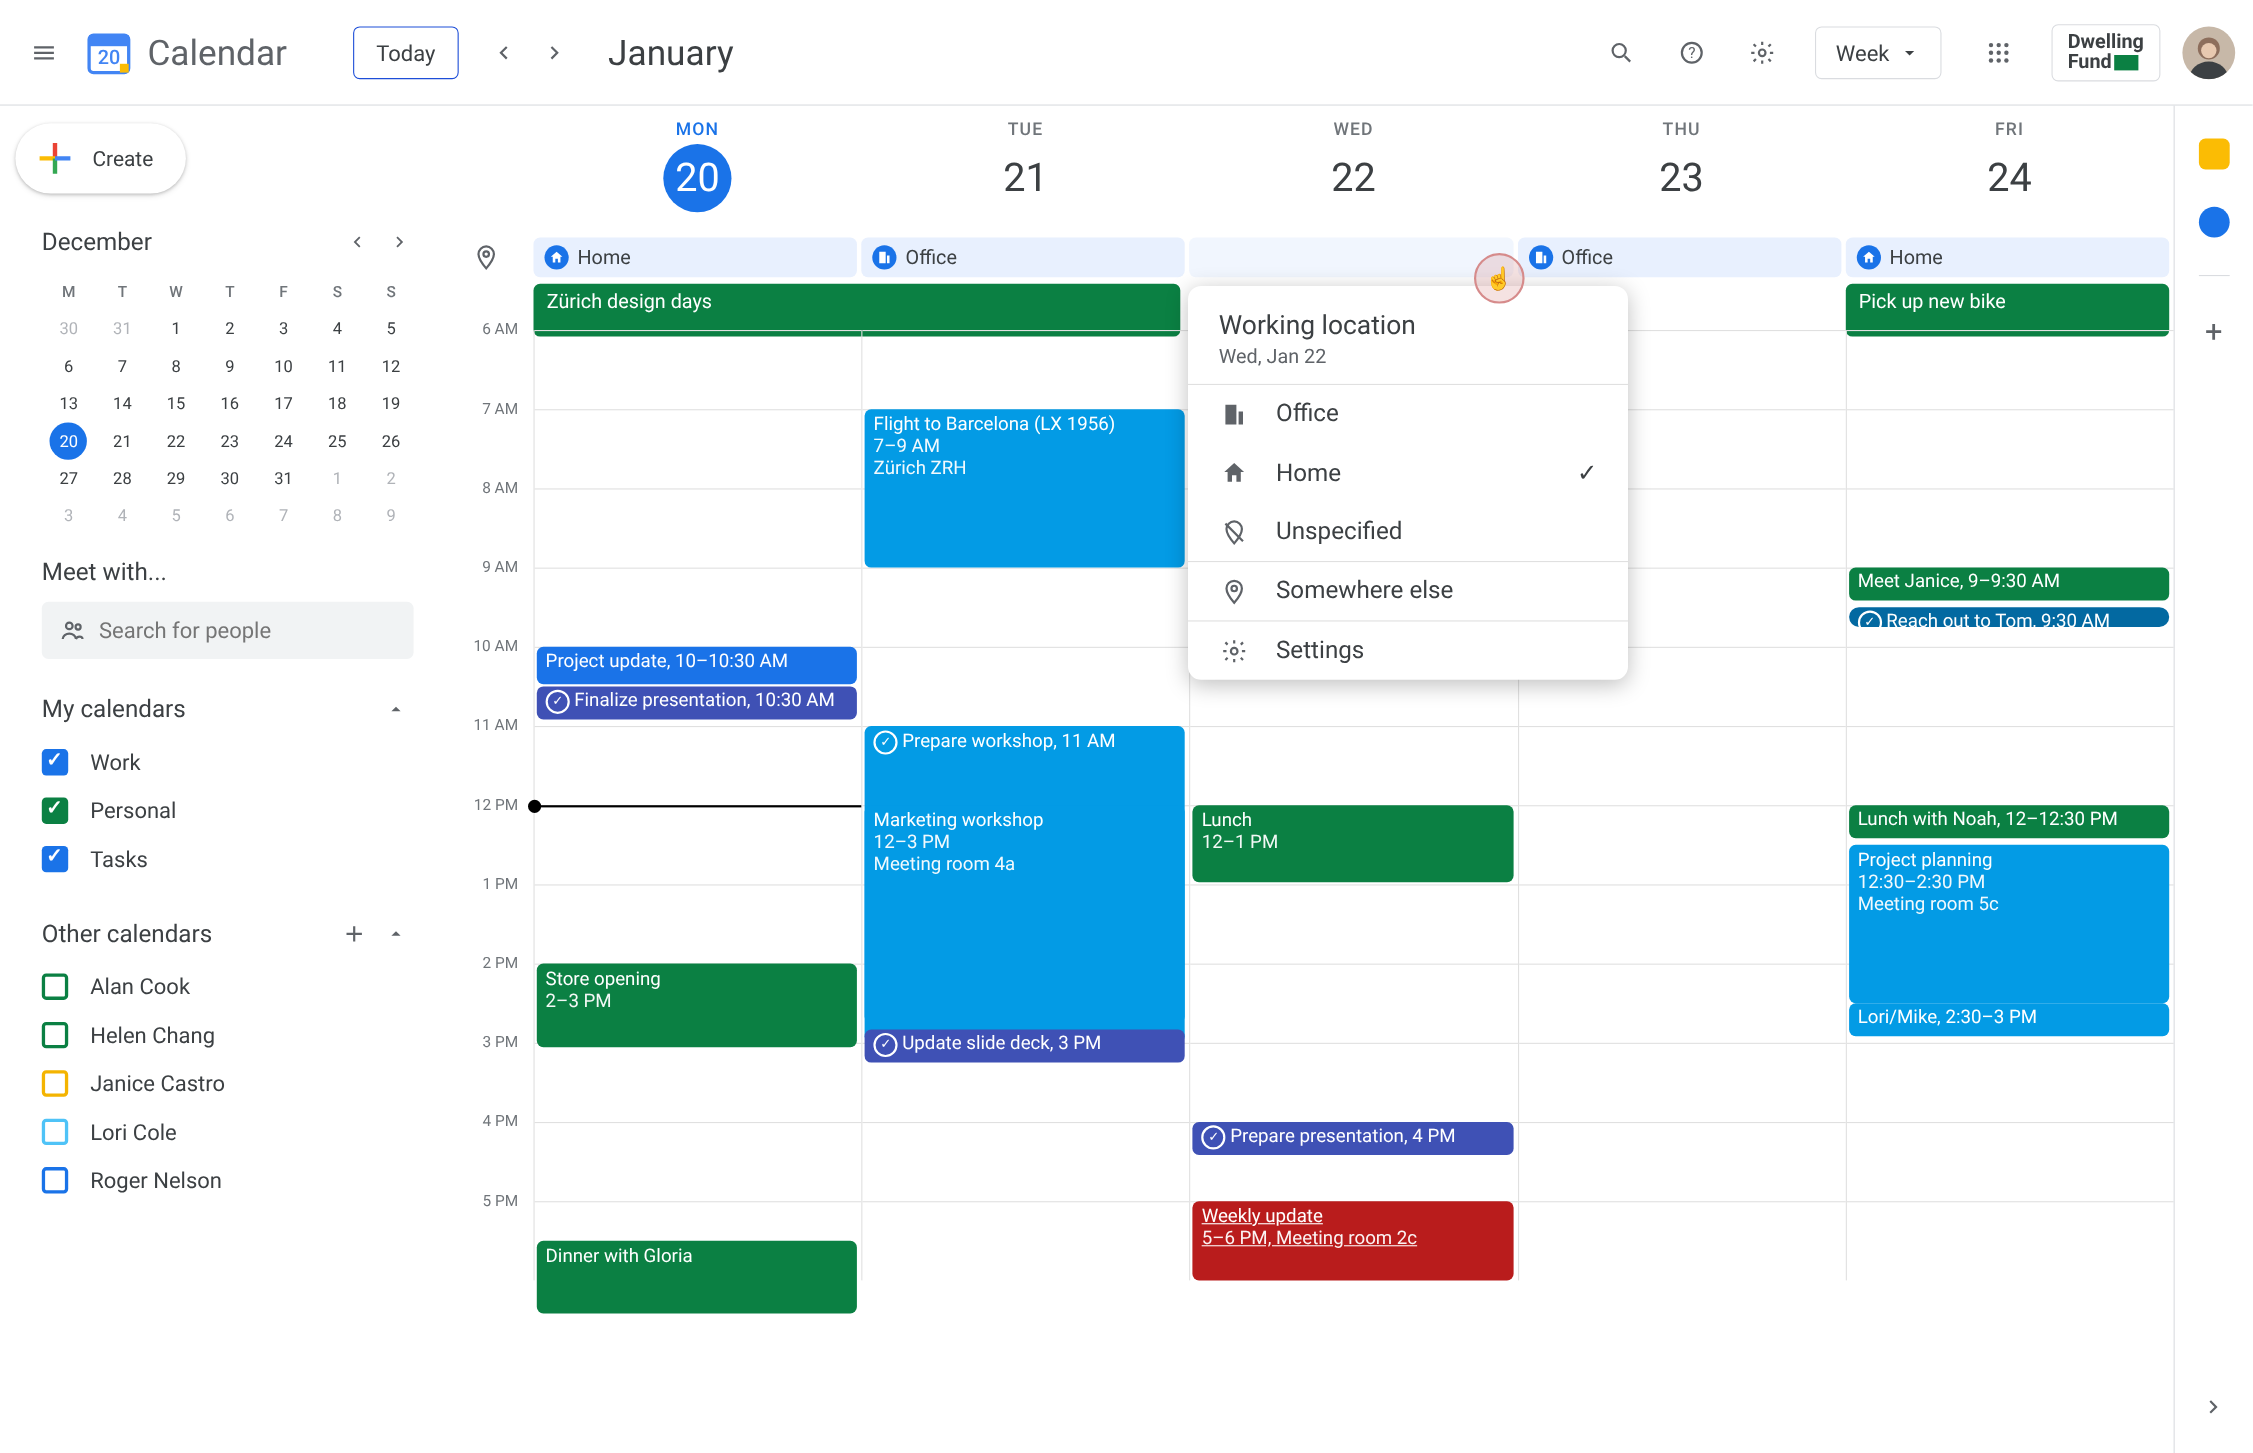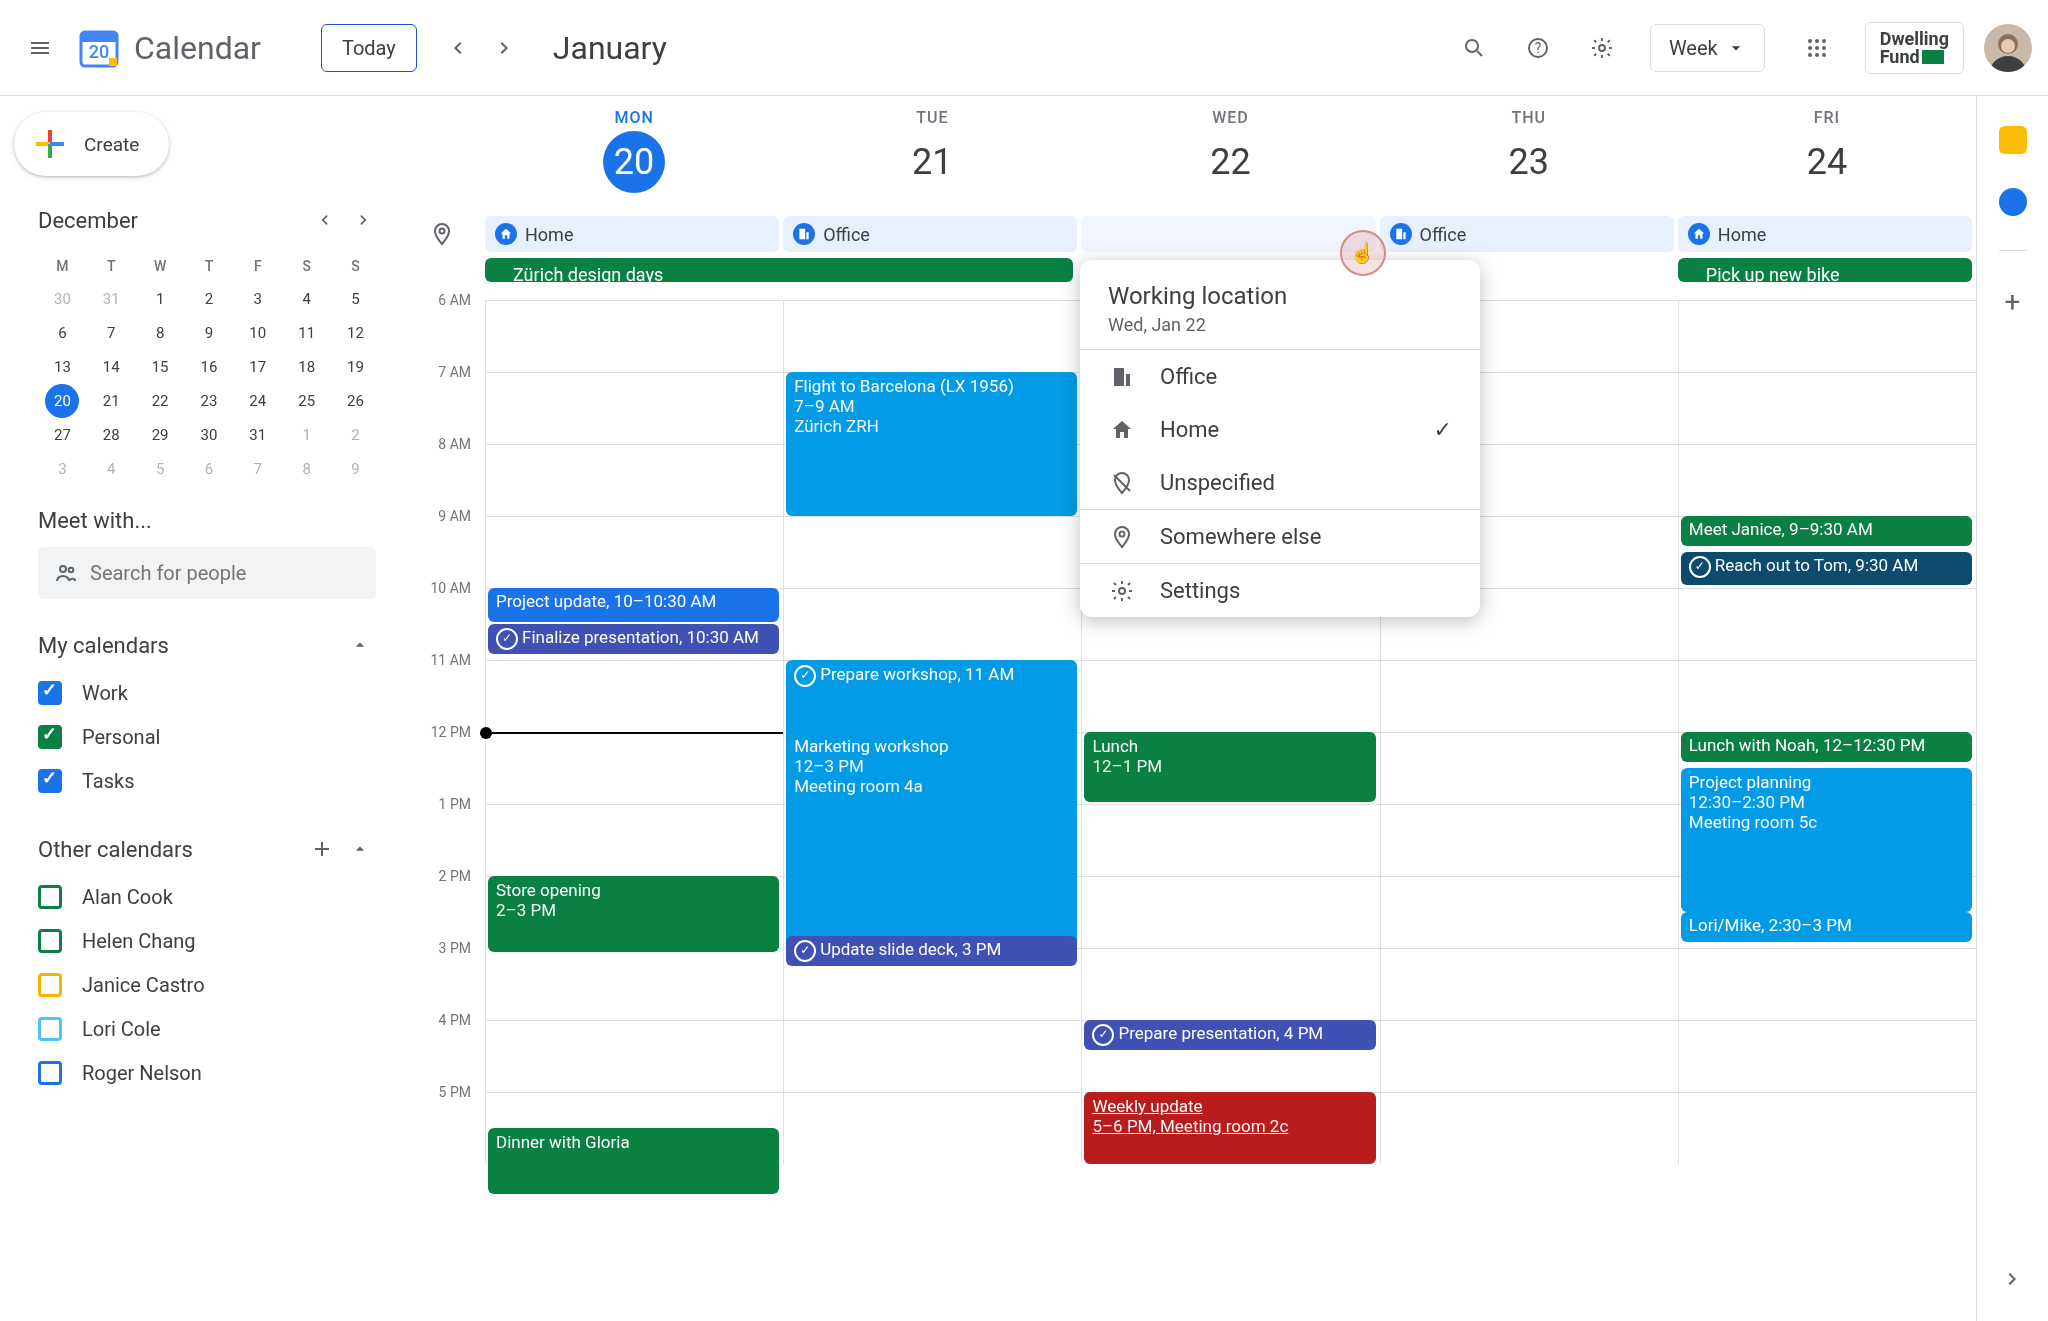--- a/index.html
+++ b/index.html
@@ -56,21 +56,21 @@
 .dayhdr .col.today .dow { color:#1a73e8; }
 .dayhdr .num { font-size:36px; color:#3c4043; margin-top:4px; width:62px; height:62px; display:flex; align-items:center; justify-content:center; border-radius:50%; cursor:pointer; }
 .dayhdr .col.today .num { background:#1a73e8; color:#fff; }
 .locrow { display:flex; padding-left:85px; height:36px; position:relative; }
 .locrow .gutter-ic { position:absolute; left:30px; top:6px; color:#5f6368; }
 .locrow .chip { flex:1; margin-right:4px; background:#e8f0fe; border-radius:6px; display:flex; align-items:center; padding:0 10px; font-size:18px; color:#3c4043; cursor:pointer; position:relative; }
 .locrow .chip.empty { background:#e8f0fe; opacity:.6; }
 .locrow .chip .ic { width:22px; height:22px; background:#1a73e8; border-radius:50%; display:flex; align-items:center; justify-content:center; color:#fff; margin-right:8px; }
 .alldayrow { display:flex; padding-left:85px; height:36px; margin-top:6px; }
 .alldayrow .col { flex:1; margin-right:4px; position:relative; }
-.adchip { position:absolute; left:0; top:0; height:24px; background:#0b8043; border-radius:6px; color:#fff; font-size:18px; padding:6px 28px; white-space:nowrap; overflow:hidden; cursor:pointer; }
+.adchip { position:absolute; left:0; top:0; height:48px; background:#0b8043; border-radius:6px; color:#fff; font-size:18px; padding:6px 12px; white-space:nowrap; overflow:hidden; cursor:pointer; }
 .grid { position:relative; margin-top:6px; }
 .gutter { position:absolute; left:0; top:0; width:85px; }
 .gutter .hr { height:72px; text-align:right; font-size:14px; color:#70757a; padding-right:14px; position:relative; top:-8px; }
 .cols { display:flex; margin-left:85px; position:relative; }
 .cols .daycol { flex:1; position:relative; border-left:1px solid #e0e0e0; }
 .cols .daycol .hrline { height:72px; border-top:1px solid #e0e0e0; }
 .nowline { position:absolute; left:0; right:0; height:2px; background:#000; z-index:5; }
 .nowline::before { content:''; position:absolute; left:-6px; top:-5px; width:12px; height:12px; background:#000; border-radius:50%; }
 .ev { position:absolute; left:2px; right:4px; border-radius:6px; color:#fff; padding:4px 8px; font-size:17px; overflow:hidden; cursor:pointer; white-space:nowrap; }
 .ev.sm { padding:2px 8px; font-size:17px; line-height:1.3; }
@@ -529,21 +529,21 @@
           <div class="hrline"></div>
           <div class="hrline"></div>
           <div class="hrline"></div>
           <div class="hrline"></div>
           <div class="hrline"></div>
           <div class="hrline"></div>
           <div class="hrline"></div>
           <div class="hrline"></div>
           <div class="hrline"></div>
           <div class="ev sm" style="top: 216px; height: 30px; background: rgb(11, 128, 67);"><span class="t">Meet Janice</span><span>, 9–9:30 AM</span></div>
-          <div class="ev sm task" style="top: 252px; height: 33px; background: #0c4a6e;"><span class="t">Reach out to Tom</span><span>, 9:30 AM</span></div>
+          <div class="ev sm task" style="top: 252px; height: 18px; background: #0369a1; border-radius: 15px;"><span class="t">Reach out to Tom</span><span>, 9:30 AM</span></div>
           <div class="ev sm" style="top: 432px; height: 30px; background: rgb(11, 128, 67);"><span class="t">Lunch with Noah</span><span>, 12–12:30 PM</span></div>
           <div class="ev" style="top: 468px; height: 144px; background: rgb(3, 155, 229);"><span class="t">Project planning</span><span class="sub">12:30–2:30 PM</span><span class="sub">Meeting room 5c</span></div>
           <div class="ev sm" style="top: 612px; height: 30px; background: rgb(3, 155, 229);"><span class="t">Lori/Mike</span><span>, 2:30–3 PM</span></div>
         </div>
       </div>
   </div>
 </div>
 
 <div class="rail">
   <div class="ritem" style="background:#fbbc04"></div>

